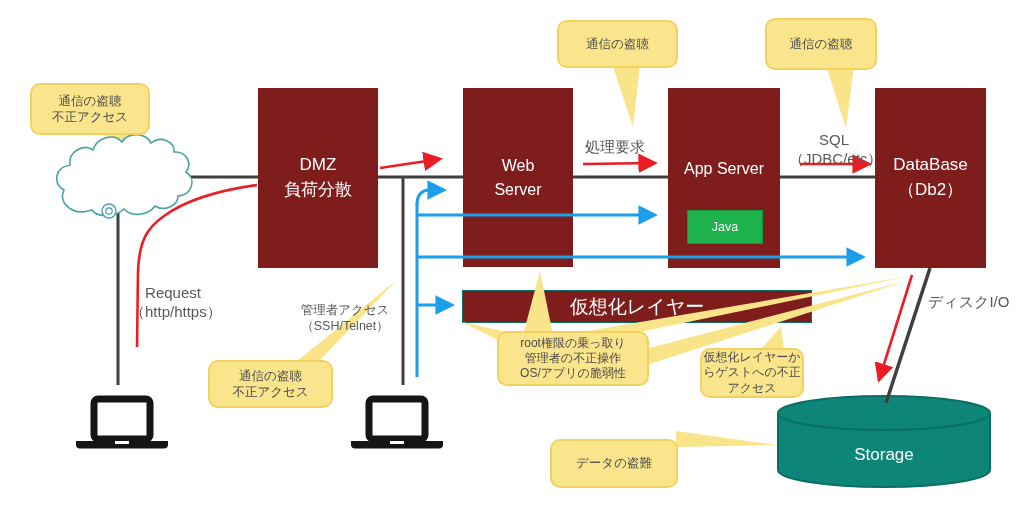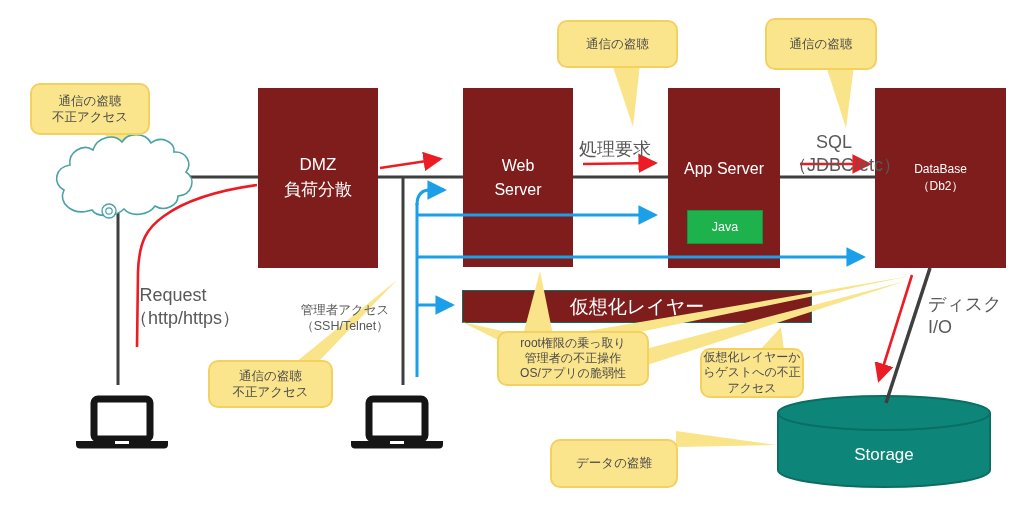--- a/index.html
+++ b/index.html
@@ -6,38 +6,38 @@
   .stage{position:relative;width:1024px;height:506px;background:#fff;
          font-family:"Liberation Sans","DejaVu Sans",sans-serif;overflow:hidden;}
   .stage svg.overlay{position:absolute;left:0;top:0;z-index:2;pointer-events:none;}
   .node{position:absolute;z-index:1;background:#7f1d1d;color:#fff;
         display:flex;flex-direction:column;align-items:center;justify-content:center;
         text-align:center;}
   .node .l{line-height:1.45;}
   #node-dmz{left:258px;top:88px;width:120px;height:180px;font-size:17px;}
   #node-web{left:463px;top:88px;width:110px;height:179px;font-size:16px;}
   #node-app{left:668px;top:88px;width:112px;height:180px;font-size:16px;}
-  #node-db {left:875px;top:88px;width:131px;height:180px;font-size:12px;}
+  #node-db {left:875px;top:88px;width:111px;height:180px;font-size:17px;}
   #node-vlayer{left:462px;top:290px;width:350px;height:33px;font-size:19px;
                border:1px solid #0A6E63;box-sizing:border-box;}
   #chip-java{position:absolute;left:19px;top:122px;width:74px;height:32px;
              background:#1DB24C;border:1px solid #119740;color:#fff;font-size:12.5px;
              display:flex;align-items:center;justify-content:center;}
   .callout{position:absolute;z-index:3;background:#FBE58C;border:2px solid #F3D15F;
            border-radius:10px;color:#4a4a4a;font-size:12.5px;line-height:1.32;
            display:flex;flex-direction:column;align-items:center;justify-content:center;
            text-align:center;box-sizing:border-box;}
   #co-internet{left:30px; top:83px; width:120px;height:52px;}
   #co-webapp  {left:557px;top:20px; width:121px;height:48px;}
   #co-appdb   {left:765px;top:18px; width:112px;height:52px;}
   #co-admin   {left:208px;top:360px;width:125px;height:48px;}
   #co-root    {left:497px;top:331px;width:152px;height:55px;font-size:12px;line-height:1.26;}
   #co-guest   {left:700px;top:348px;width:104px;height:50px;font-size:12px;line-height:1.26;}
   #co-data    {left:550px;top:423px;width:128px;height:49px;margin-top:16px;}
-  .elabel{position:absolute;z-index:3;color:#595959;font-size:18px;line-height:1.25;
+  .elabel{position:absolute;z-index:3;color:#595959;font-size:15px;line-height:1.25;
           text-align:center;}
   #lb-process{left:575px;top:138px;width:80px;}
   #lb-sql    {left:789px;top:131px;width:90px;}
   #lb-request{left:130px;top:284px;width:86px;}
   #lb-admin  {left:291px;top:303px;width:108px;font-size:12.5px;}
   #lb-disk   {left:928px;top:293px;width:92px;text-align:left;}
   #lb-storage{left:834px;top:444px;width:100px;color:#fff;font-size:17px;z-index:3;}
 </style>
 </head>
 <body>

